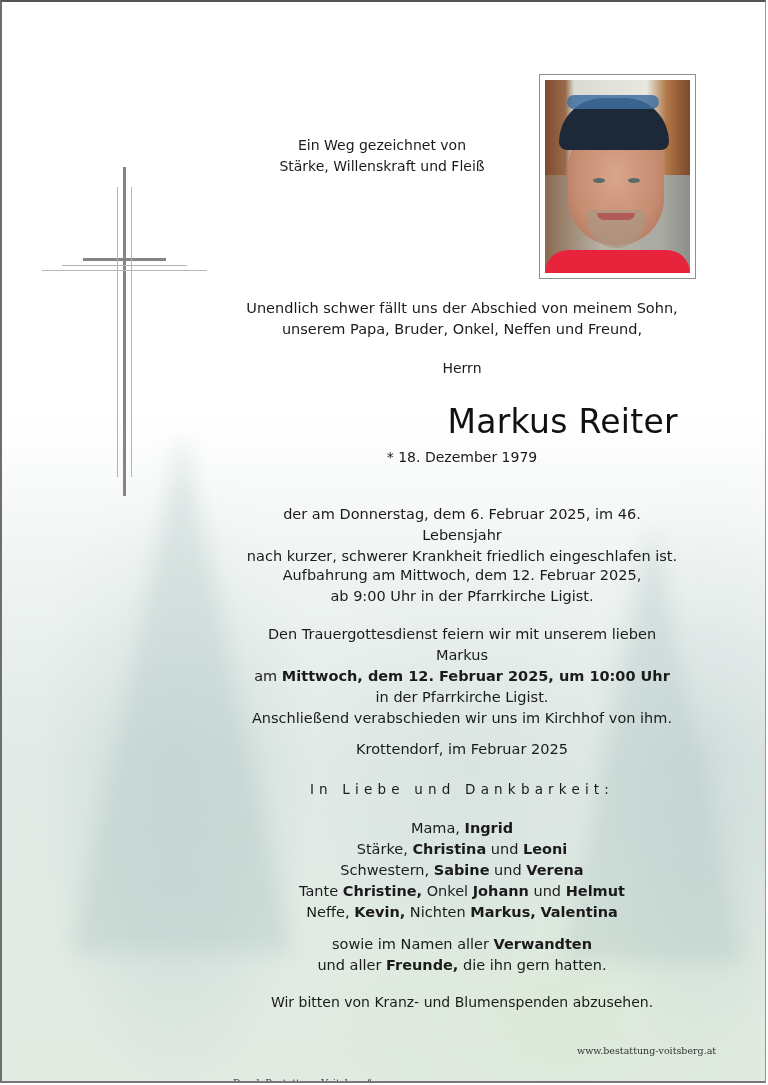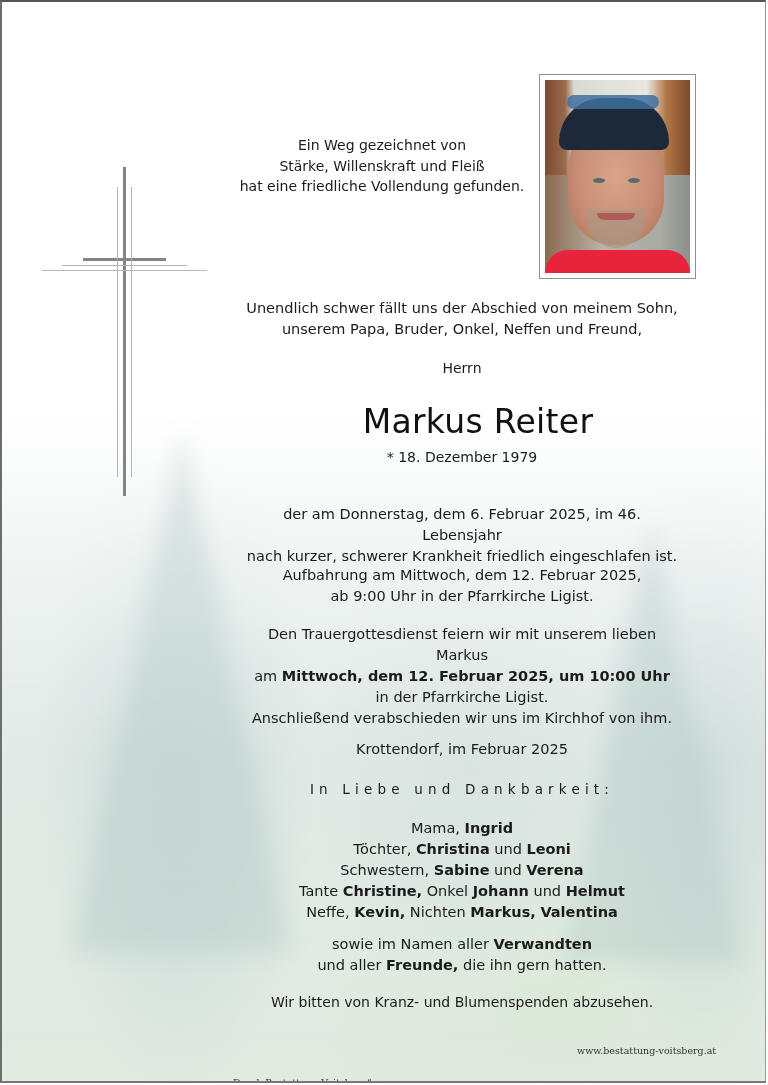--- a/index.html
+++ b/index.html
@@ -46,21 +46,21 @@
     background: linear-gradient(to right, #7d4b2f 0%, #9a6a4c 14%, #d9dbd3 20%, #e8e8e1 70%, #b07646 84%, #7a4a2c 100%);
   }
   .photo .wall { position: absolute; left: 0; top: 95px; width: 145px; height: 98px; background: linear-gradient(to right, #8a6a50, #b9b4a8 40%, #a9aaa3 80%, #8b8e89); }
   .photo .face { position: absolute; left: 23px; top: 40px; width: 96px; height: 125px; border-radius: 48px 48px 46px 46px; background: radial-gradient(ellipse at 50% 45%, #d9a58b 0%, #c78d72 60%, #a86f57 100%); }
   .photo .beard { position: absolute; left: 42px; top: 130px; width: 58px; height: 38px; border-radius: 0 0 29px 29px; background: rgba(170,150,130,0.7); }
   .photo .cap { position: absolute; left: 14px; top: 18px; width: 110px; height: 52px; border-radius: 55px 55px 10px 10px; background: #1d2838; }
   .photo .glasses { position: absolute; left: 22px; top: 15px; width: 92px; height: 14px; border-radius: 8px; background: #3f6fa0; opacity: 0.85; }
   .photo .shirt { position: absolute; left: 0; top: 170px; width: 145px; height: 23px; background: #e8243c; border-radius: 30px 30px 0 0; }
   .photo .eye { position: absolute; top: 98px; width: 12px; height: 5px; background: #5a6a6a; border-radius: 50%; }
   .photo .mouth { position: absolute; left: 52px; top: 133px; width: 38px; height: 7px; background: #b25a58; border-radius: 0 0 12px 12px; }
-  .name { position: absolute; left: 256px; width: 440px; top: 400px; text-align: center; font-size: 33px; line-height: 40px; color: #111; letter-spacing: 0.3px; }
+  .name { position: absolute; left: 236px; width: 440px; top: 400px; text-align: right; font-size: 33px; line-height: 40px; color: #111; letter-spacing: 0.3px; }
   .salutation { top: 356px; font-size: 14px; }
   .birth { top: 445px; font-size: 14px; }
   b, .b { font-weight: bold; }
   .spaced { letter-spacing: 5.2px; font-size: 13.5px; }
   .footer { position: absolute; top: 1043px; font-size: 9.5px; font-family: "DejaVu Serif", serif; color: #333; }
 </style>
 </head>
 <body>
 
 <div class="page">
@@ -73,21 +73,20 @@
     <div class="line" style="left:81px; top:256px; width:83px; height:3px; background:#858585;"></div>
     <div class="line" style="left:115px; top:185px; width:1px; height:290px; background:#b3b3b3;"></div>
     <div class="line" style="left:129px; top:185px; width:1px; height:290px; background:#b3b3b3;"></div>
     <div class="line" style="left:60px; top:263px; width:125px; height:1px; background:#b3b3b3;"></div>
     <div class="line" style="left:40px; top:268px; width:165px; height:1px; background:#b8b8b8;"></div>
   </div>
 
   <div class="text motto">
     <div>Ein Weg gezeichnet von</div>
     <div>Stärke, Willenskraft und Fleiß</div>
-    <div>hat eine friedliche Vollendung gefunden.</div>
   </div>
 
   <div class="photo-frame">
     <div class="photo">
       <div class="wall"></div>
       <div class="shirt"></div>
       <div class="face"></div>
       <div class="beard"></div>
       <div class="cap"></div>
       <div class="glasses"></div>
@@ -121,21 +120,21 @@
     <div><span>am </span><b>Mittwoch, dem 12. Februar 2025, um 10:00 Uhr</b></div>
     <div>in der Pfarrkirche Ligist.</div>
     <div>Anschließend verabschieden wir uns im Kirchhof von ihm.</div>
   </div>
 
   <div class="text" style="top:737px;">Krottendorf, im Februar 2025</div>
   <div class="text spaced" style="top:777px;text-align:center;">In Liebe und Dankbarkeit:</div>
 
   <div class="text" style="top:816px;">
     <div><span>Mama, </span><b>Ingrid</b></div>
-    <div><span>Töchter, </span><b>Christina</b><span> und </span><b>Leoni</b></div>
+    <div><span>Stärke, </span><b>Christina</b><span> und </span><b>Leoni</b></div>
     <div><span>Schwestern, </span><b>Sabine</b><span> und </span><b>Verena</b></div>
     <div><span>Tante </span><b>Christine,</b><span> Onkel </span><b>Johann</b><span> und </span><b>Helmut</b></div>
     <div><span>Neffe, </span><b>Kevin,</b><span> Nichten </span><b>Markus,</b> <b>Valentina</b></div>
   </div>
 
   <div class="text" style="top:932px;">
     <div><span>sowie im Namen aller </span><b>Verwandten</b></div>
     <div><span>und aller </span><b>Freunde,</b><span> die ihn gern hatten.</span></div>
   </div>
 

